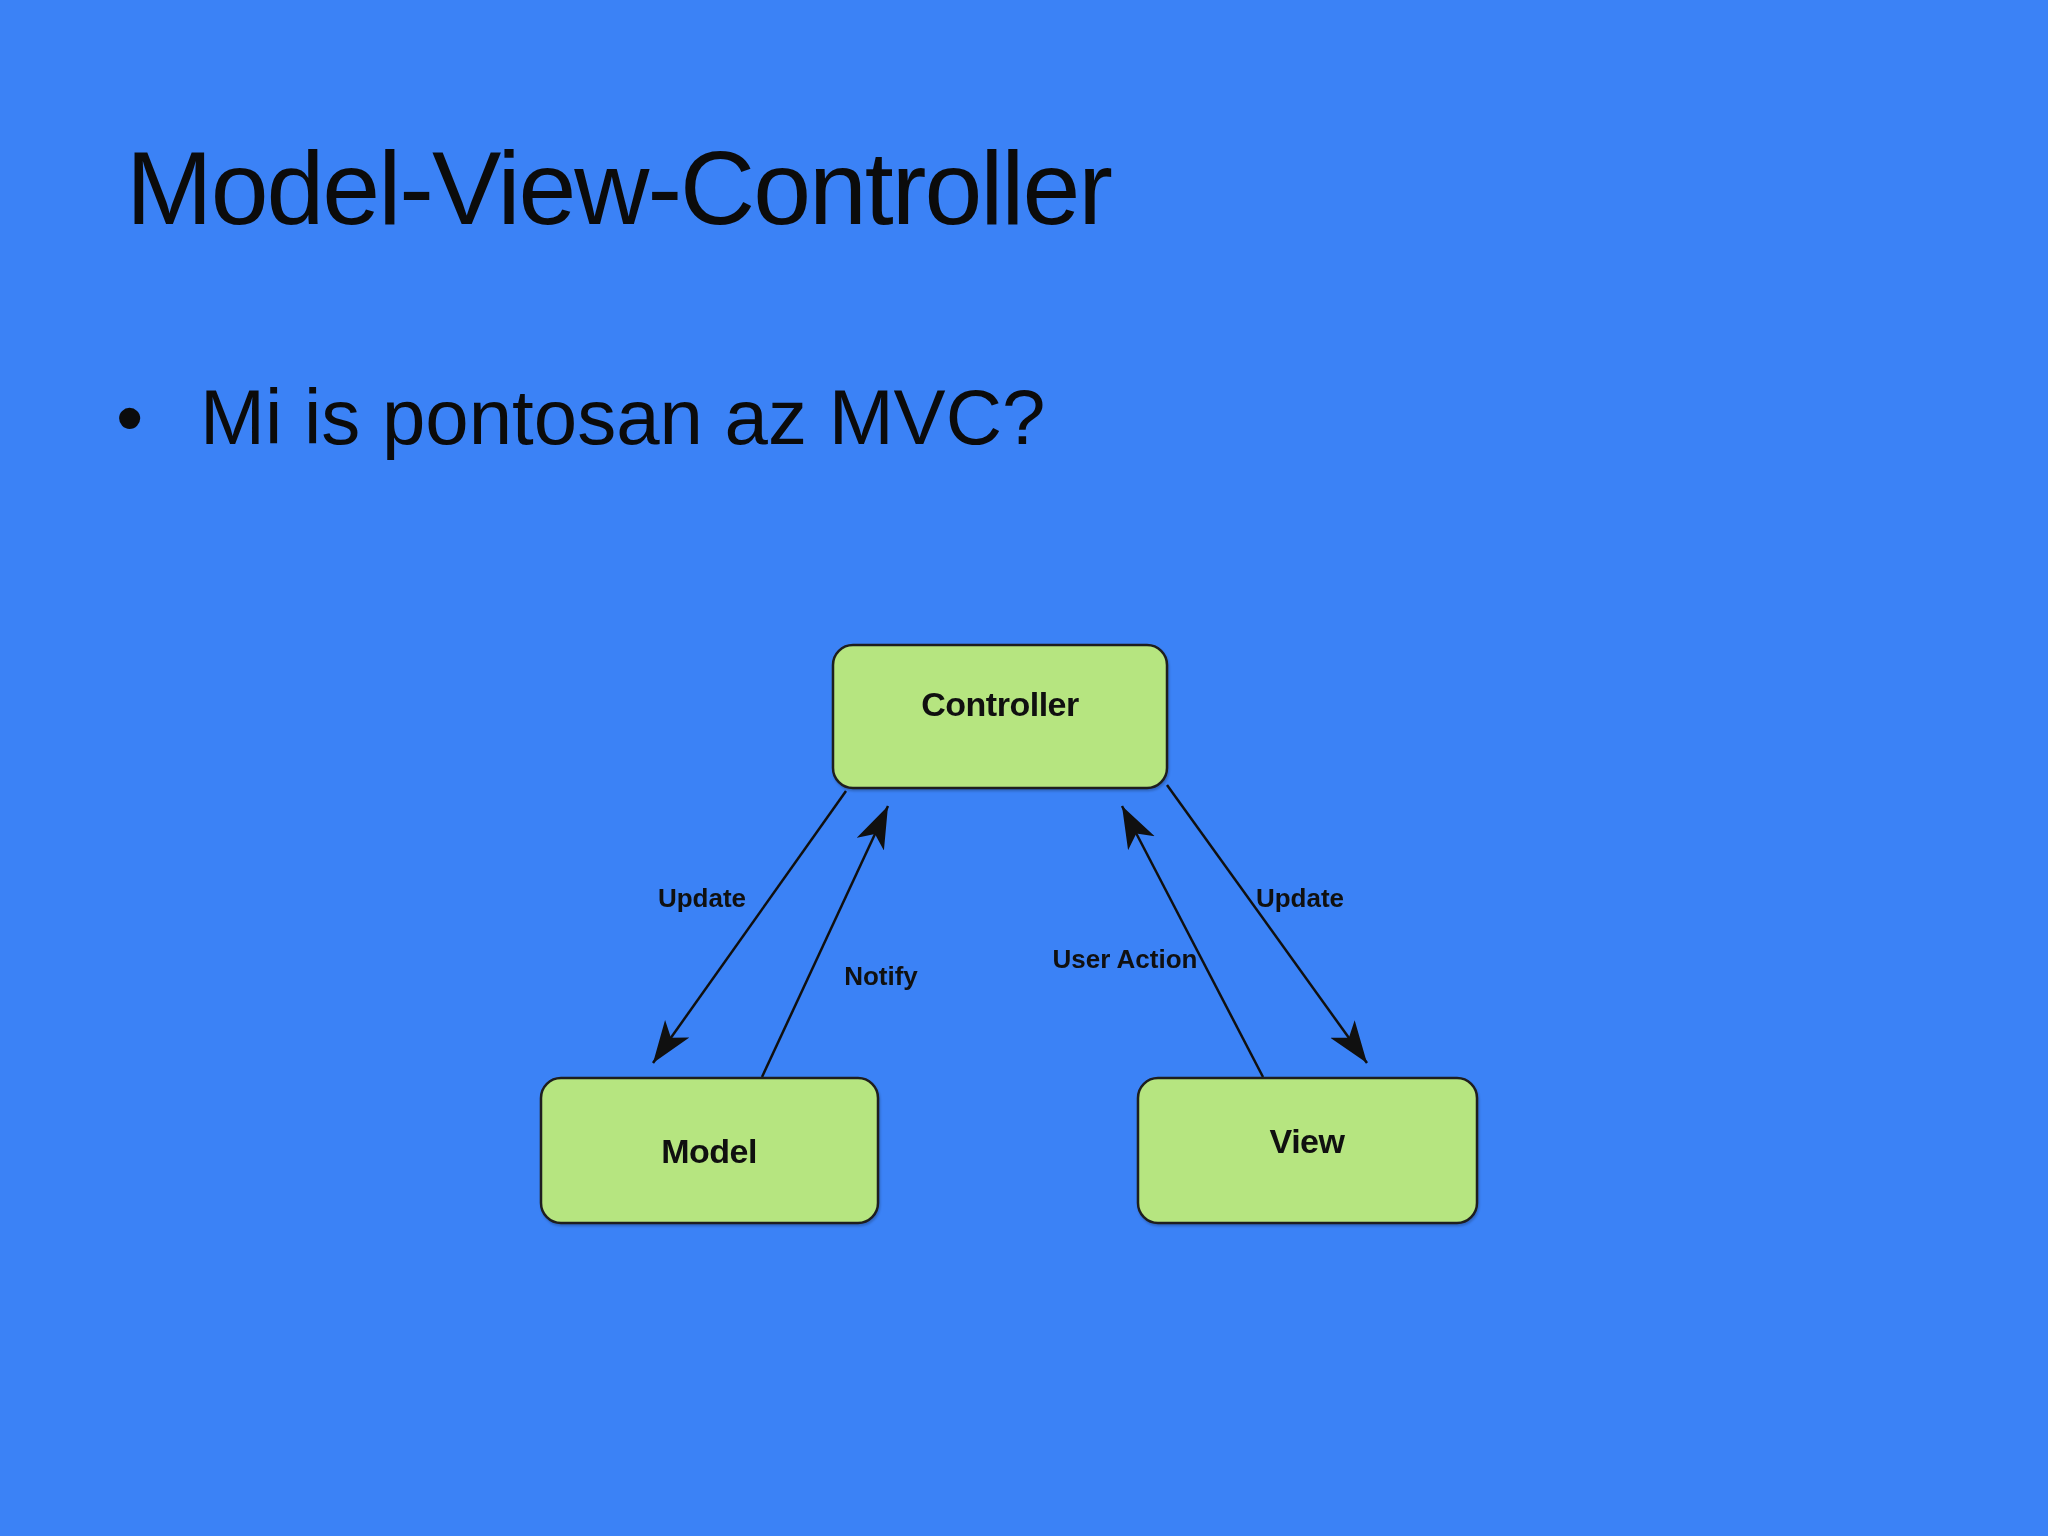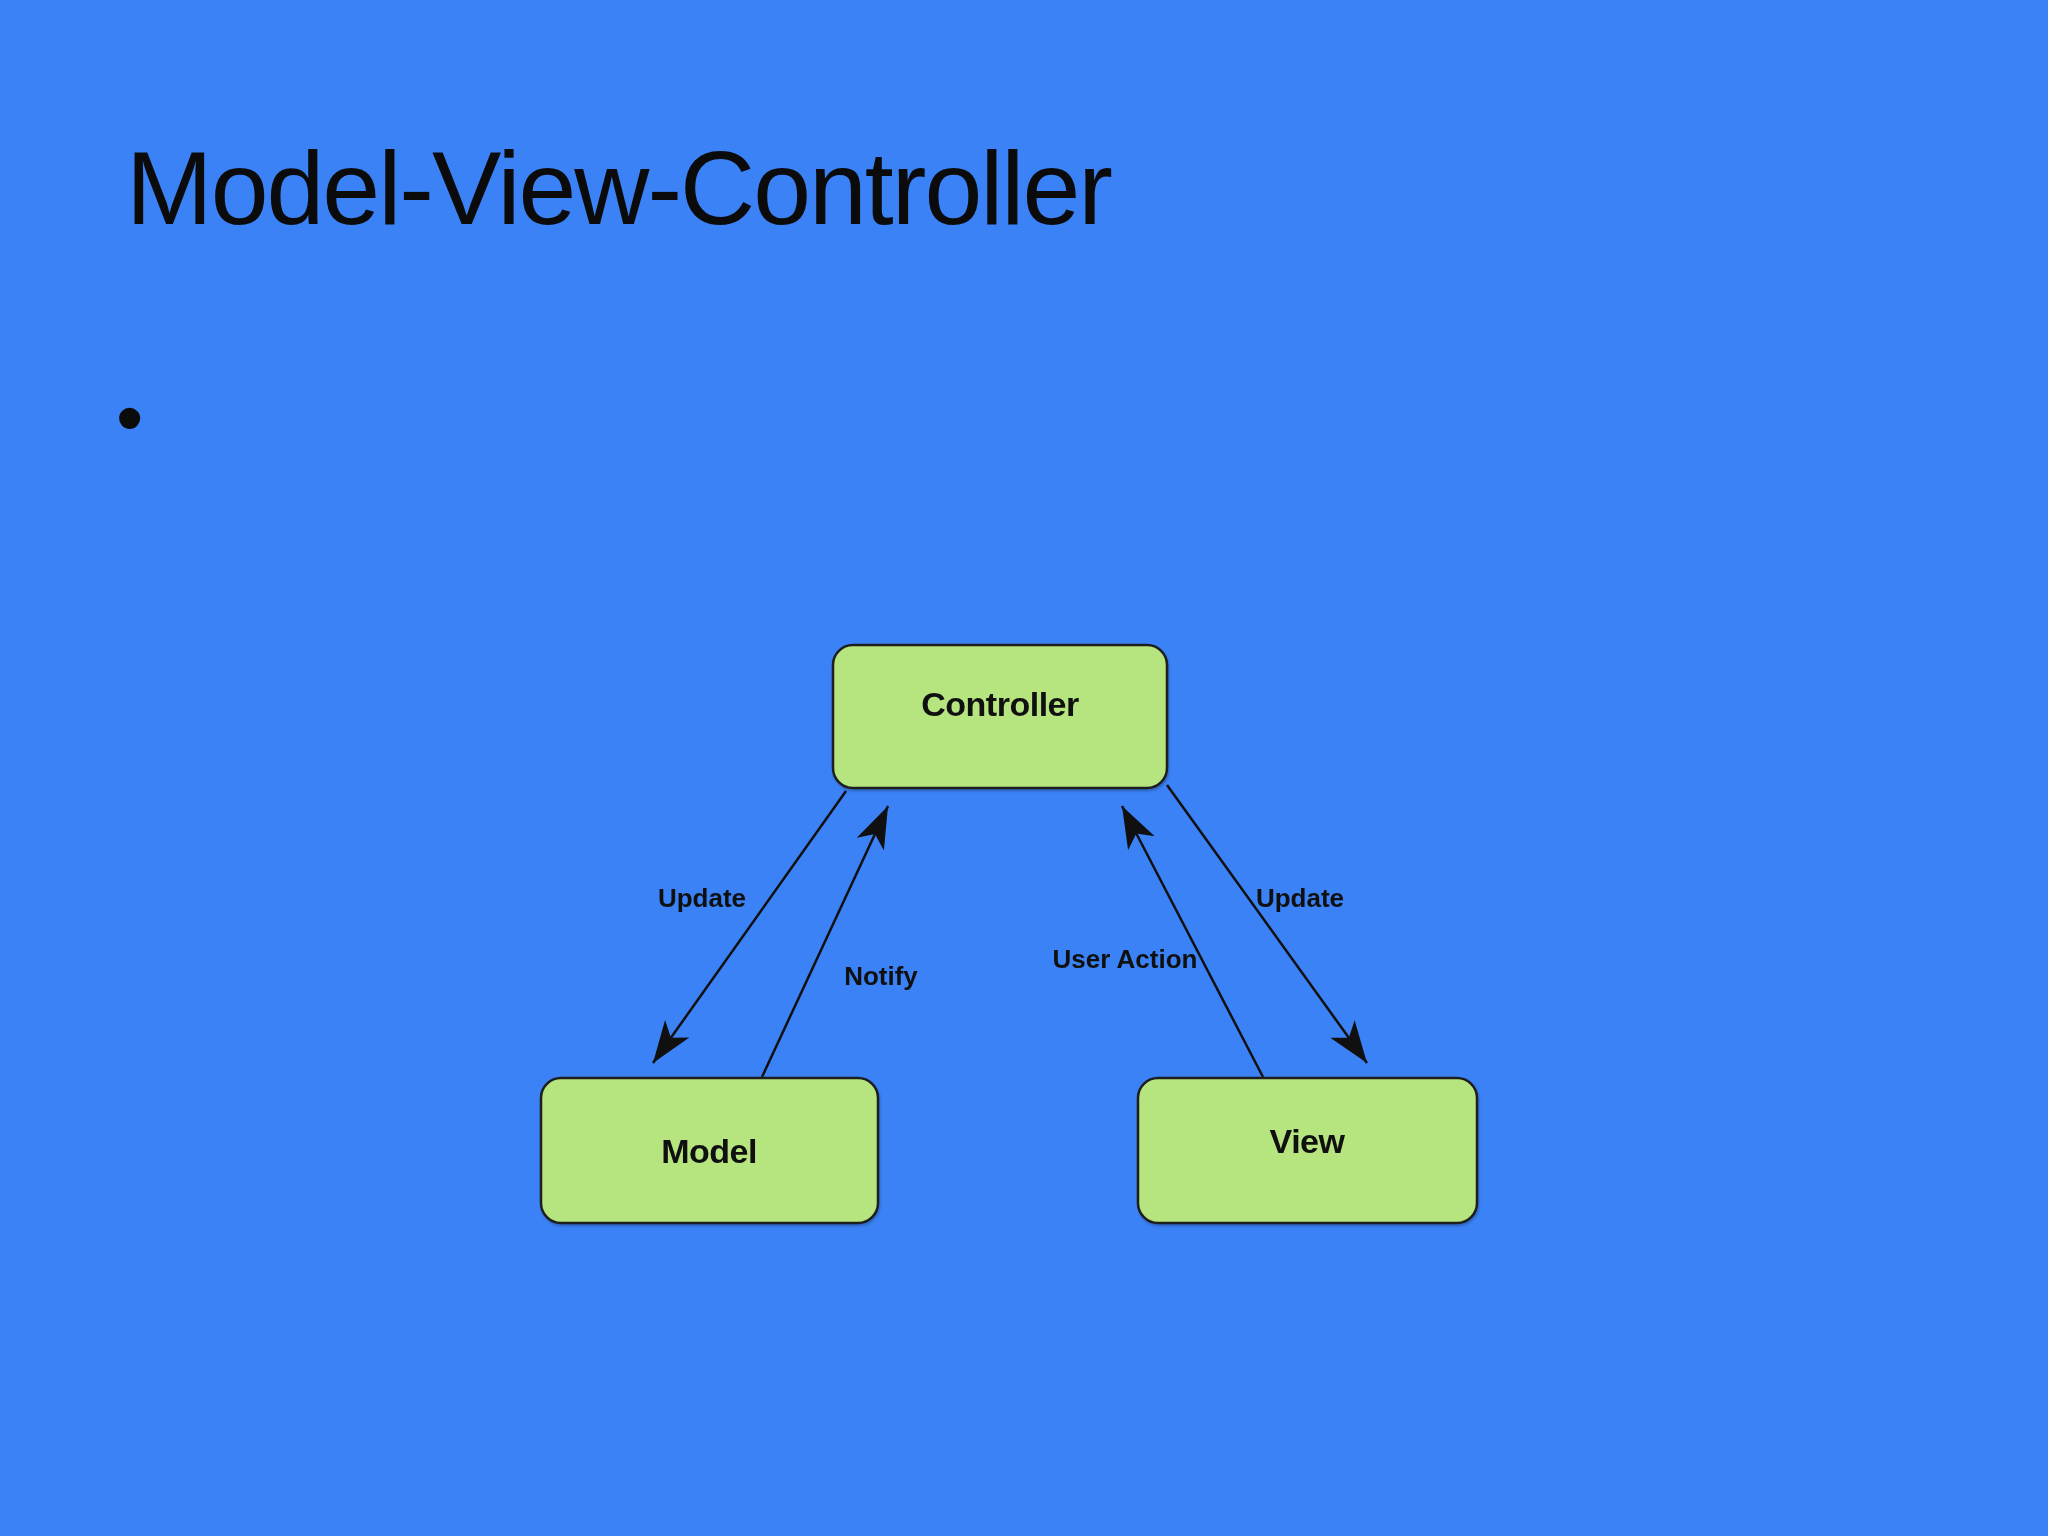--- a/index.html
+++ b/index.html
@@ -77,20 +77,21 @@
   }
 </style>
 </head>
 <body>
 
 <div class="slide">
 
   <div class="slide-title">Model-View-Controller</div>
 
   <span class="bullet-glyph">•</span>
+  <span class="bullet-text">Mi is pontosan az MVC?</span>
 
   <svg class="diagram-svg" viewBox="0 0 2048 1536">
     <defs>
       <marker id="arrowhead" markerUnits="userSpaceOnUse" markerWidth="46" markerHeight="32" refX="42" refY="15" orient="auto">
         <path d="M0,0 L42,15 L0,30 L11,15 Z" fill="#101010"></path>
       </marker>
     </defs>
 
     <line class="edge-line" x1="846" y1="791" x2="653" y2="1063" marker-end="url(#arrowhead)"></line>
     <line class="edge-line" x1="762" y1="1077" x2="888" y2="806" marker-end="url(#arrowhead)"></line>

